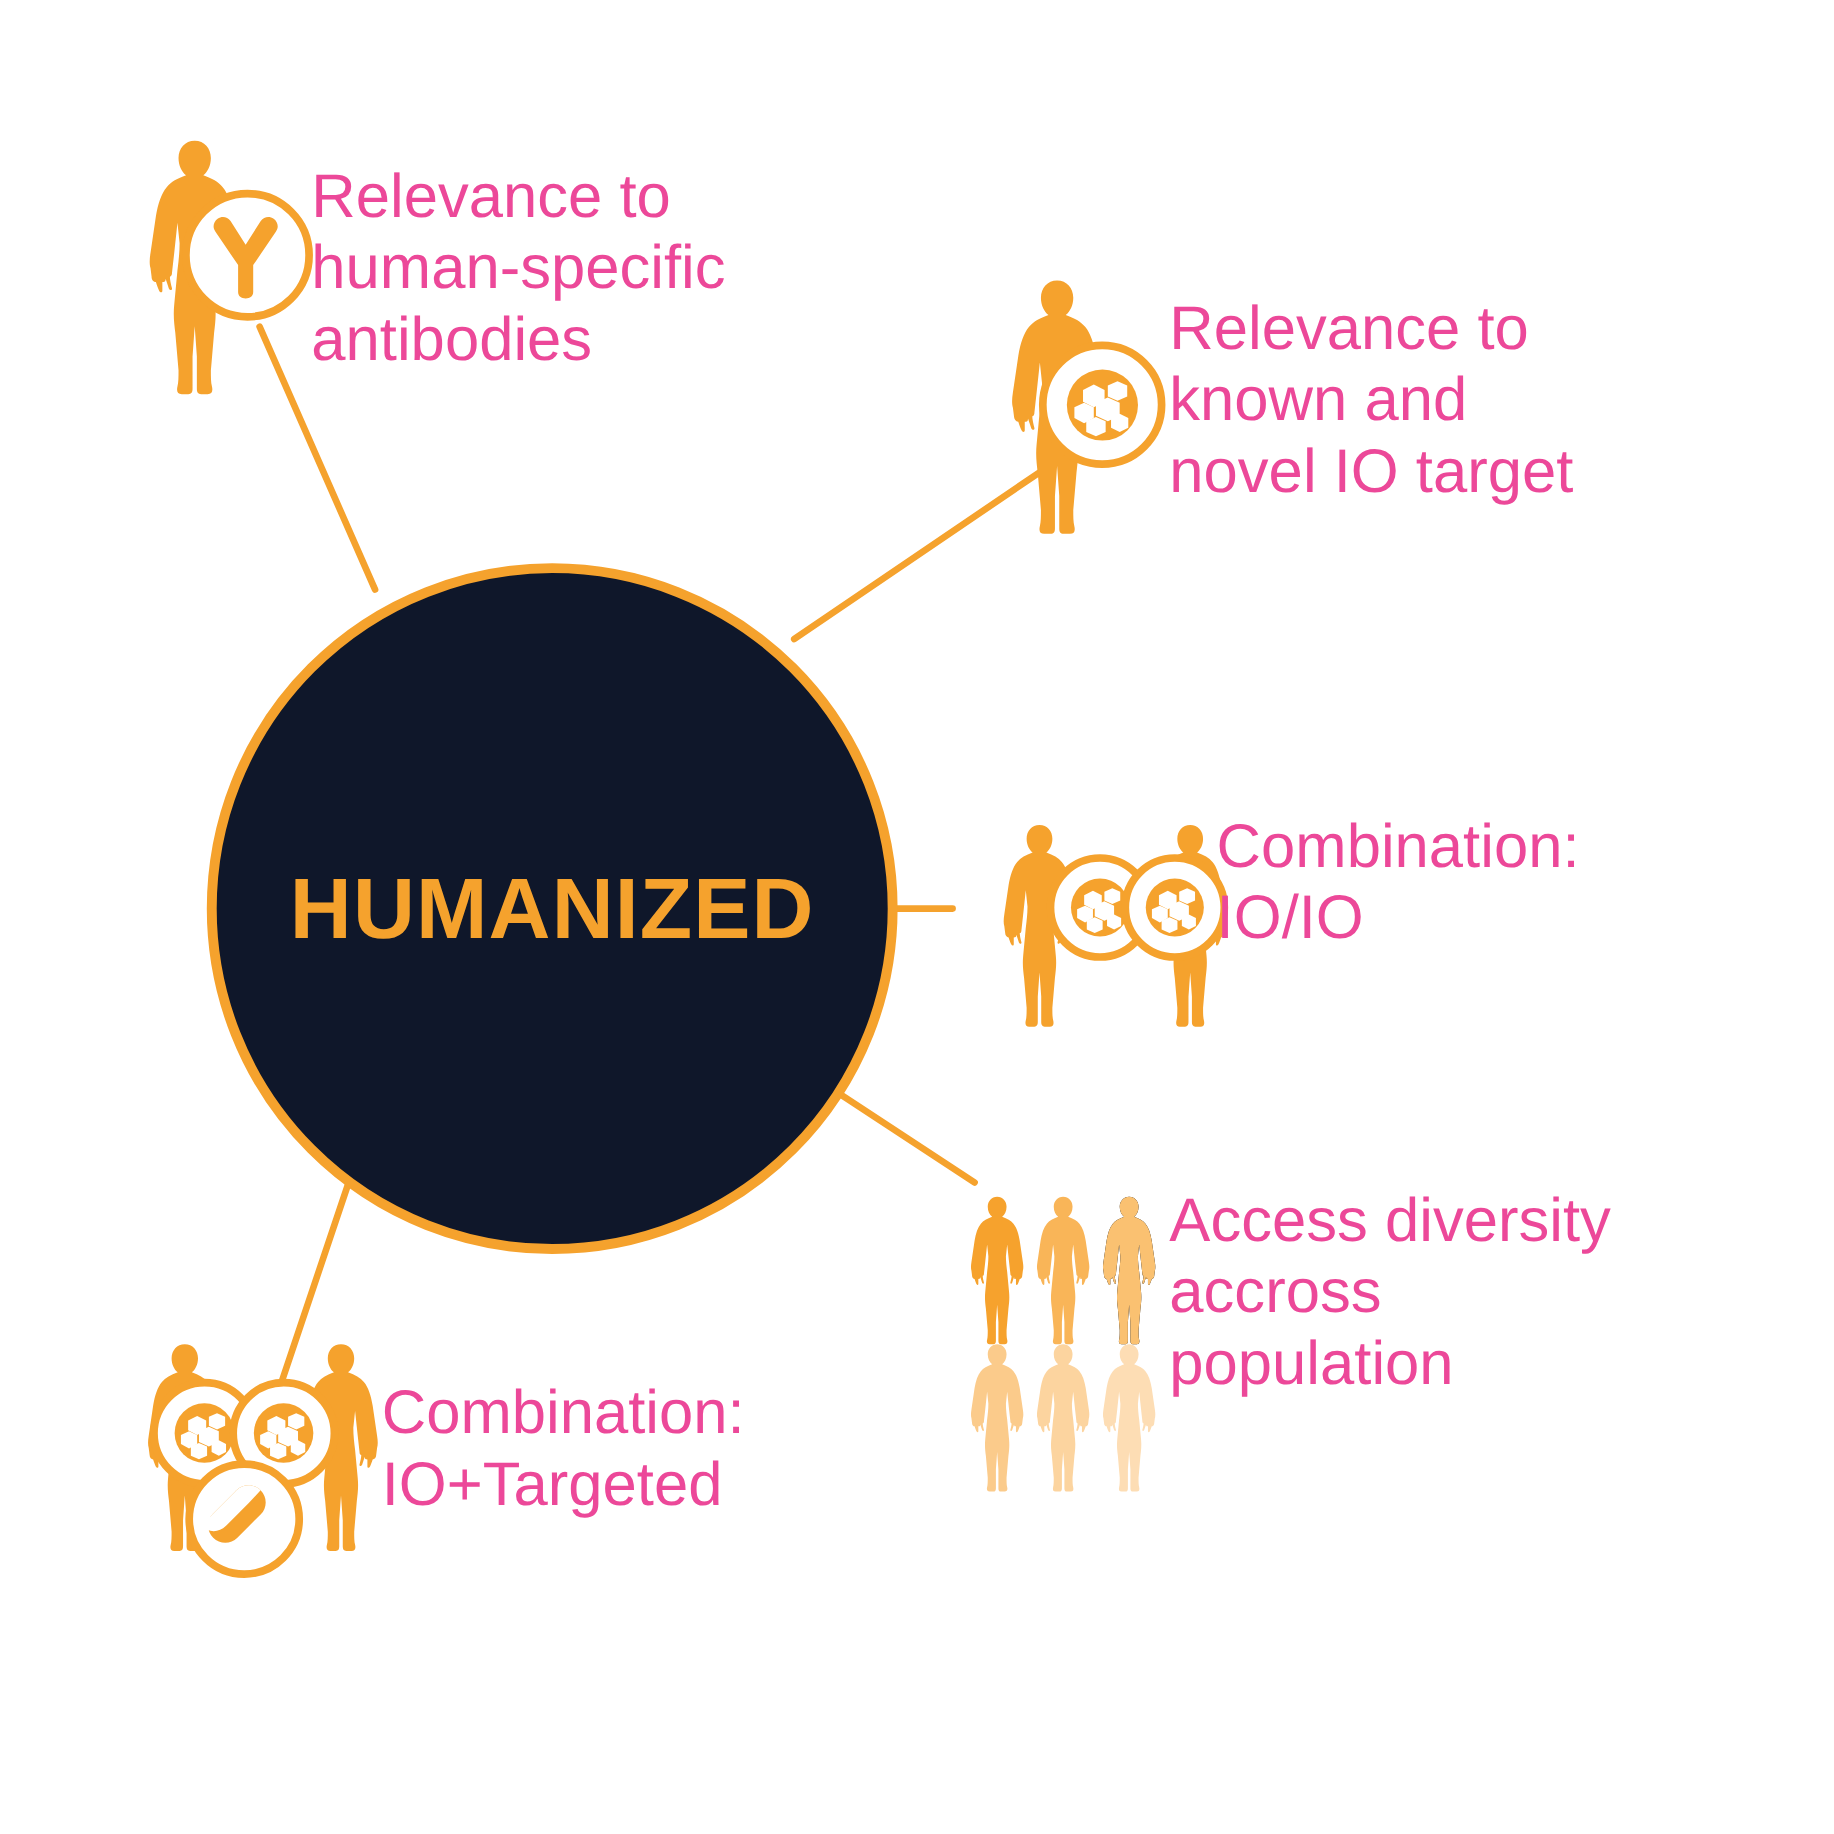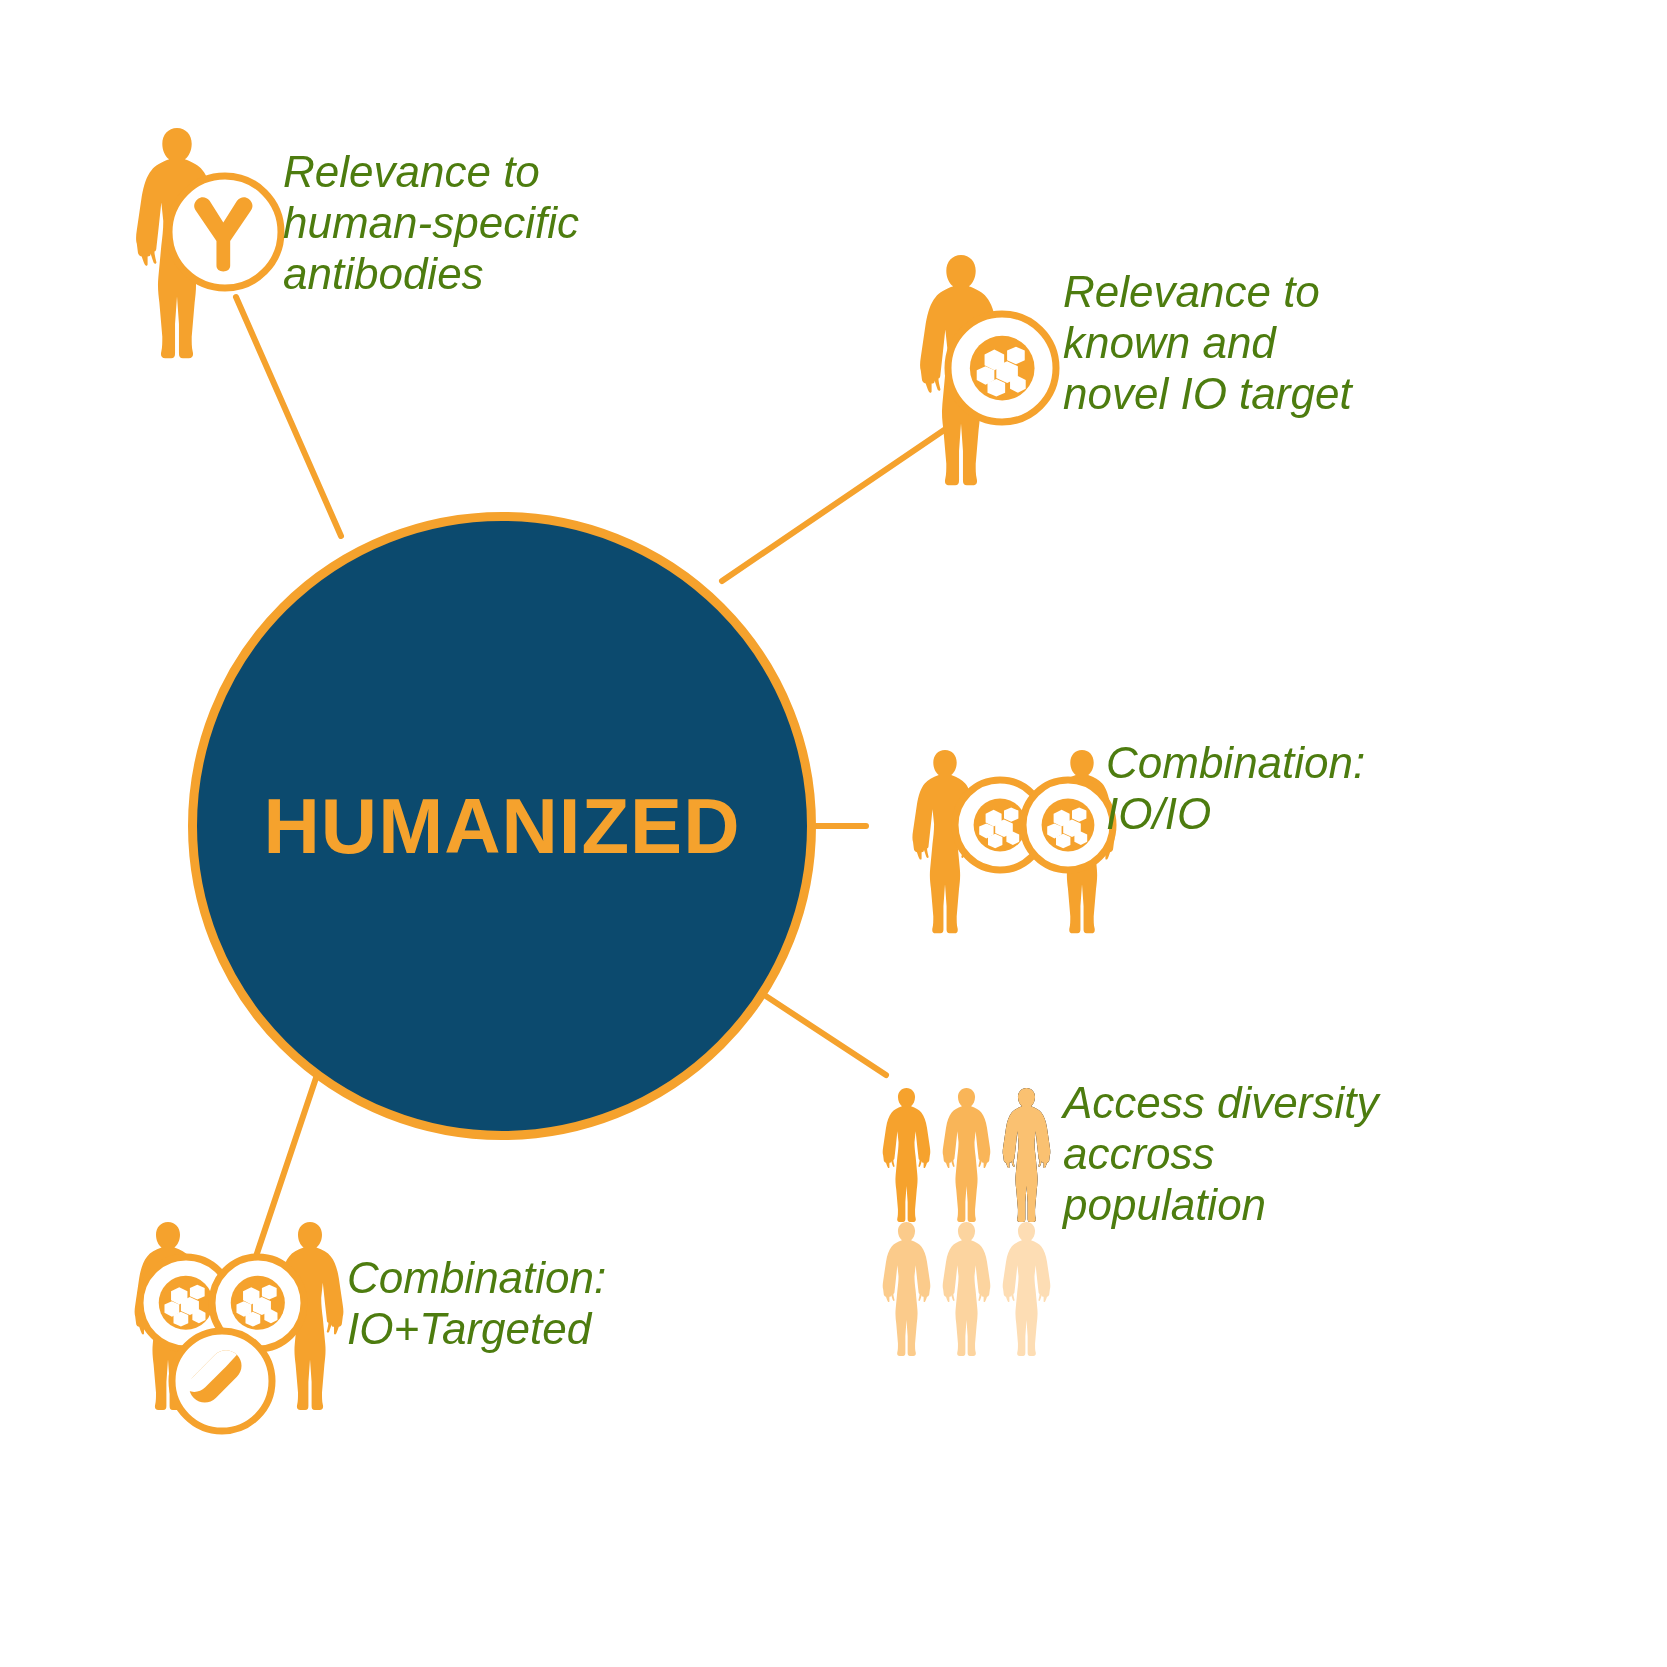--- a/index.html
+++ b/index.html
@@ -10,21 +10,21 @@
   }
   #stage{position:absolute;inset:0;width:1667px;height:1667px;}
 
   svg.layer{position:absolute;left:0;top:0;width:1667px;height:1667px;}
   svg.lines{z-index:1;}
   svg.icons{z-index:3;}
 
   .hub{
     position:absolute;z-index:2;
     border-radius:50%;
-    background:#0c4a6e;
+    background:#0f172a;
     border:9px solid #F5A22D;
     box-sizing:border-box;
     display:flex;flex-direction:column;
     align-items:center;justify-content:center;
   }
   .hub-title{
     color:#F5A22D;
     font-weight:bold;
     font-size:78px;
     letter-spacing:1px;
@@ -37,26 +37,25 @@
     font-size:56px;
     letter-spacing:17px;
     line-height:1.0;
     margin-top:16px;
     white-space:nowrap;
     text-indent:17px;
   }
 
   .label{
     position:absolute;z-index:4;
-    color:#4d7c0f;
-    font-size:44px;
+    color:#ec4899;
+    font-size:56px;
     line-height:1.16;
     font-weight:400;
     white-space:pre-line;
-    font-style:italic;
   }
 </style>
 </head>
 <body>
 
 <div id="stage">
 
   <svg class="layer lines" viewBox="0 0 1667 1667">
     <g stroke="#F5A22D" stroke-width="6" fill="none" stroke-linecap="round">
       <line x1="236" y1="297" x2="341" y2="536"></line>

